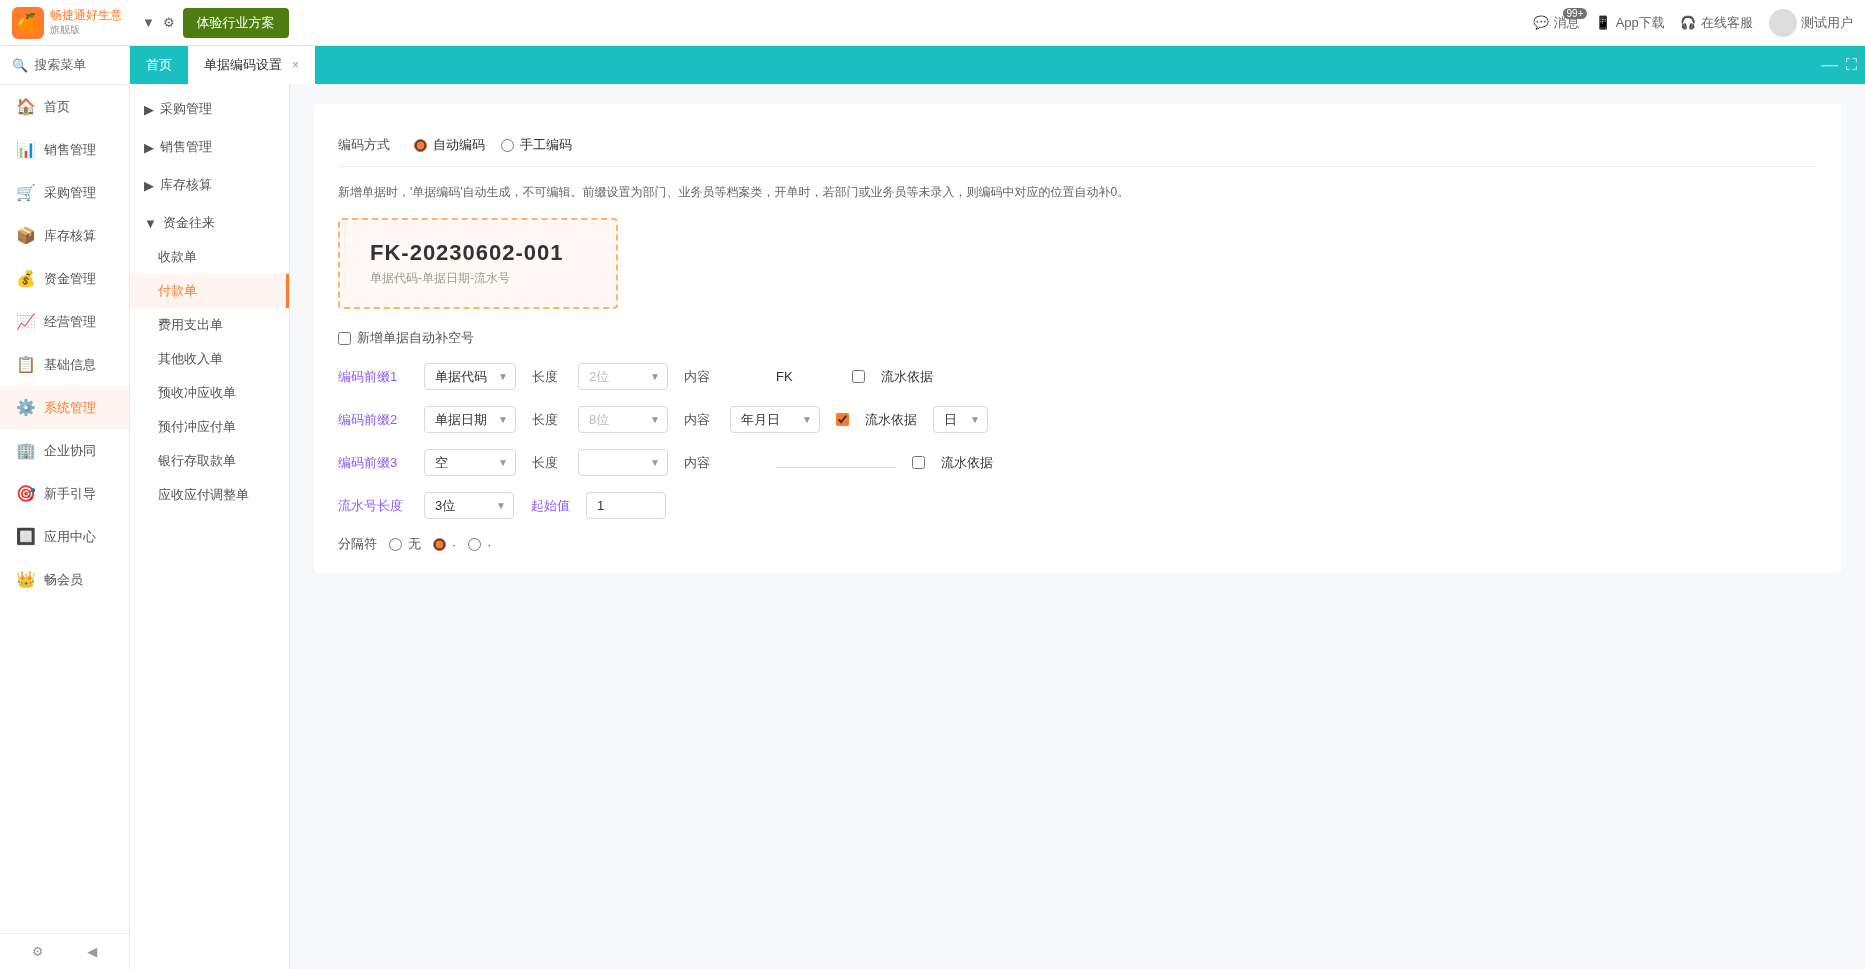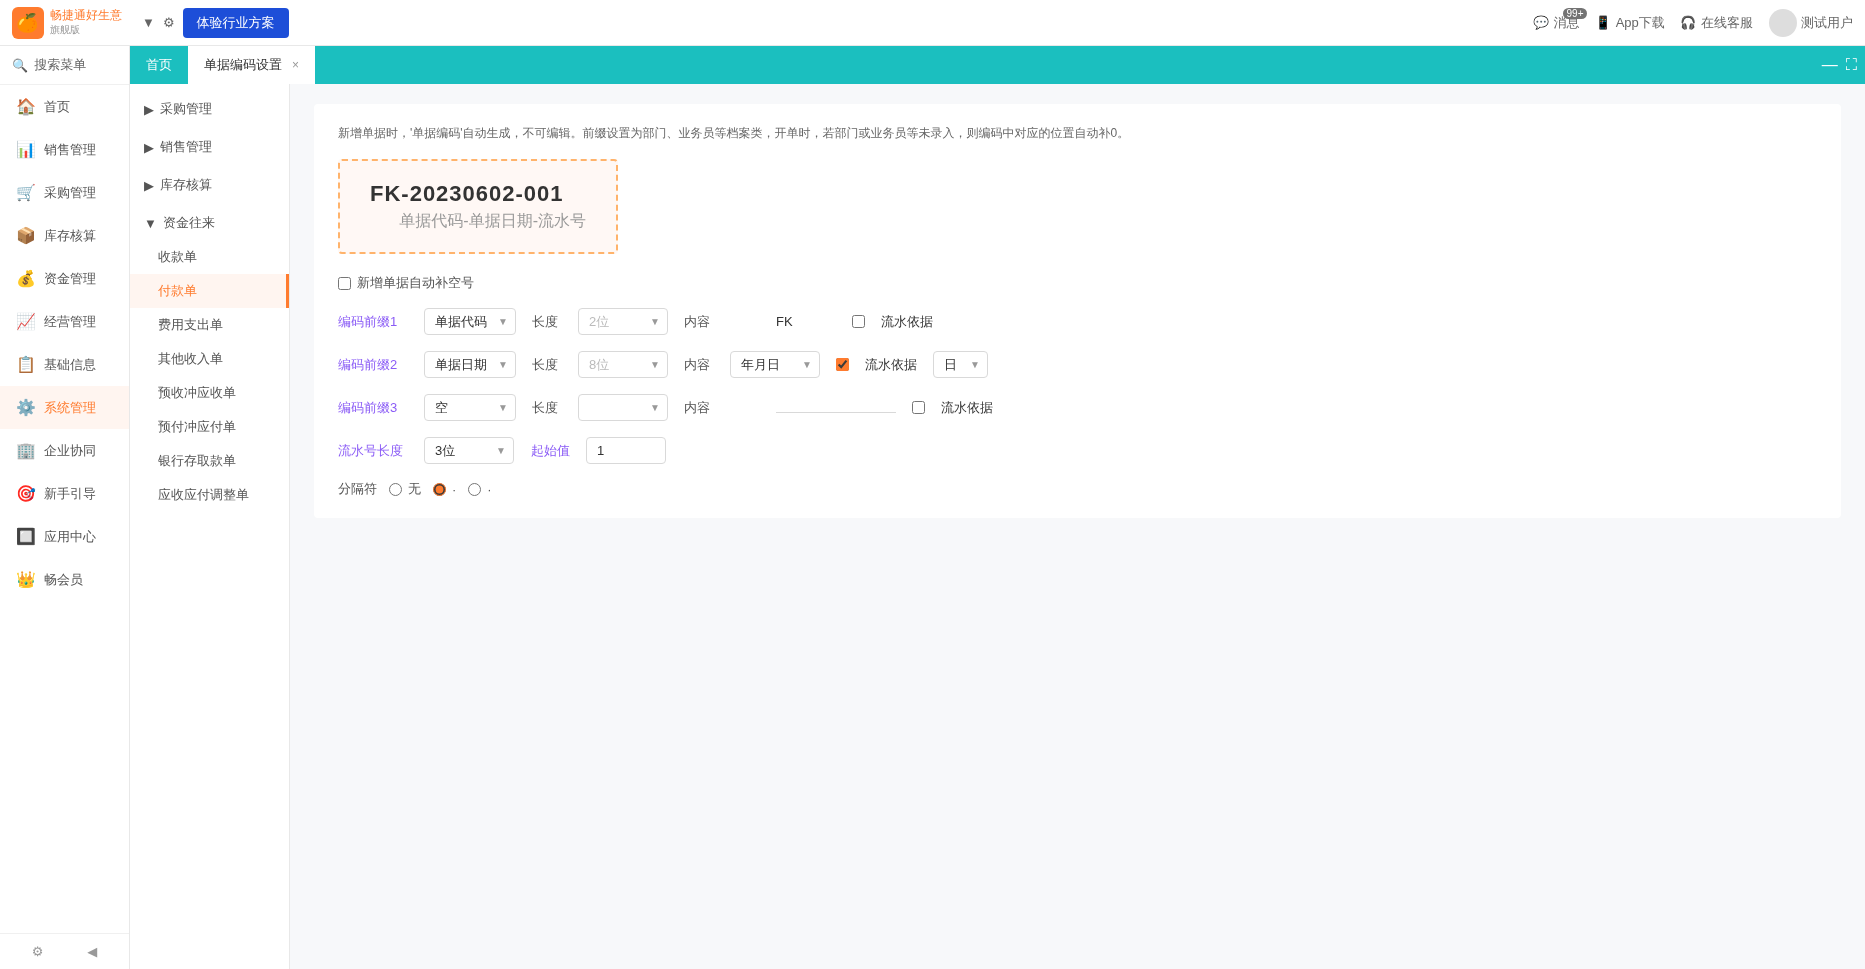--- a/index.html
+++ b/index.html
@@ -28,21 +28,21 @@
       border-radius: 6px;
       display: flex; align-items: center; justify-content: center;
       color: #fff; font-size: 18px; margin-right: 6px;
     }
     .topbar-logo-text { font-size: 12px; color: #ff7b2e; line-height: 1.3; }
     .topbar-logo-sub { font-size: 10px; color: #999; }
     .topbar-center { display: flex; align-items: center; gap: 8px; flex: 1; }
     .topbar-dropdown { display: flex; align-items: center; gap: 4px; cursor: pointer; color: #666; }
     .topbar-gear { color: #666; cursor: pointer; }
     .topbar-btn {
-      background: #1d4ed8;
+      background: #4d7c0f;
       color: #fff;
       border: none;
       border-radius: 4px;
       padding: 6px 14px;
       cursor: pointer;
       font-size: 13px;
     }
     .topbar-right { display: flex; align-items: center; gap: 16px; color: #666; font-size: 13px; }
     .topbar-right-item { display: flex; align-items: center; gap: 4px; cursor: pointer; position: relative; }
     .badge {
@@ -212,21 +212,21 @@
     .code-preview {
       border: 2px dashed #ffb36b;
       background: #fff8f5;
       border-radius: 4px;
       padding: 20px 30px;
       display: inline-block;
       margin-bottom: 20px;
       min-width: 280px;
     }
     .code-preview-main { font-size: 22px; font-weight: bold; color: #333; letter-spacing: 1px; }
-    .code-preview-sub { font-size: 16px; color: #999; margin-top: 4px; text-align: right; }
+    .code-preview-sub { font-size: 12px; color: #999; margin-top: 4px; }
 
     
     .checkbox-row { display: flex; align-items: center; gap: 6px; margin-bottom: 16px; font-size: 13px; color: #555; }
     input[type="checkbox"] { accent-color: #ff7b2e; cursor: pointer; }
 
     
     .form-row {
       display: flex;
       align-items: center;
       gap: 16px;
@@ -469,20 +469,33 @@
             <span>应收应付调整单</span>
           </div>
         </div>
       </div>
 
       <div class="main-panel">
 
         <div class="card">
 
           
+          <div class="encoding-type-row">
+            <span class="encoding-type-label">编码方式</span>
+            <div class="radio-group">
+              <label class="radio-item">
+                <input type="radio" name="encode_type" checked="" style="">
+                <span>自动编码</span>
+              </label>
+              <label class="radio-item">
+                <input type="radio" name="encode_type" style="">
+                <span>手工编码</span>
+              </label>
+            </div>
+          </div>
 
           
           <p class="info-text">新增单据时，'单据编码'自动生成，不可编辑。前缀设置为部门、业务员等档案类，开单时，若部门或业务员等未录入，则编码中对应的位置自动补0。</p>
 
           
           <div class="code-preview">
             <div class="code-preview-main">FK-20230602-001</div>
             <div class="code-preview-sub">单据代码-单据日期-流水号</div>
           </div>
 

